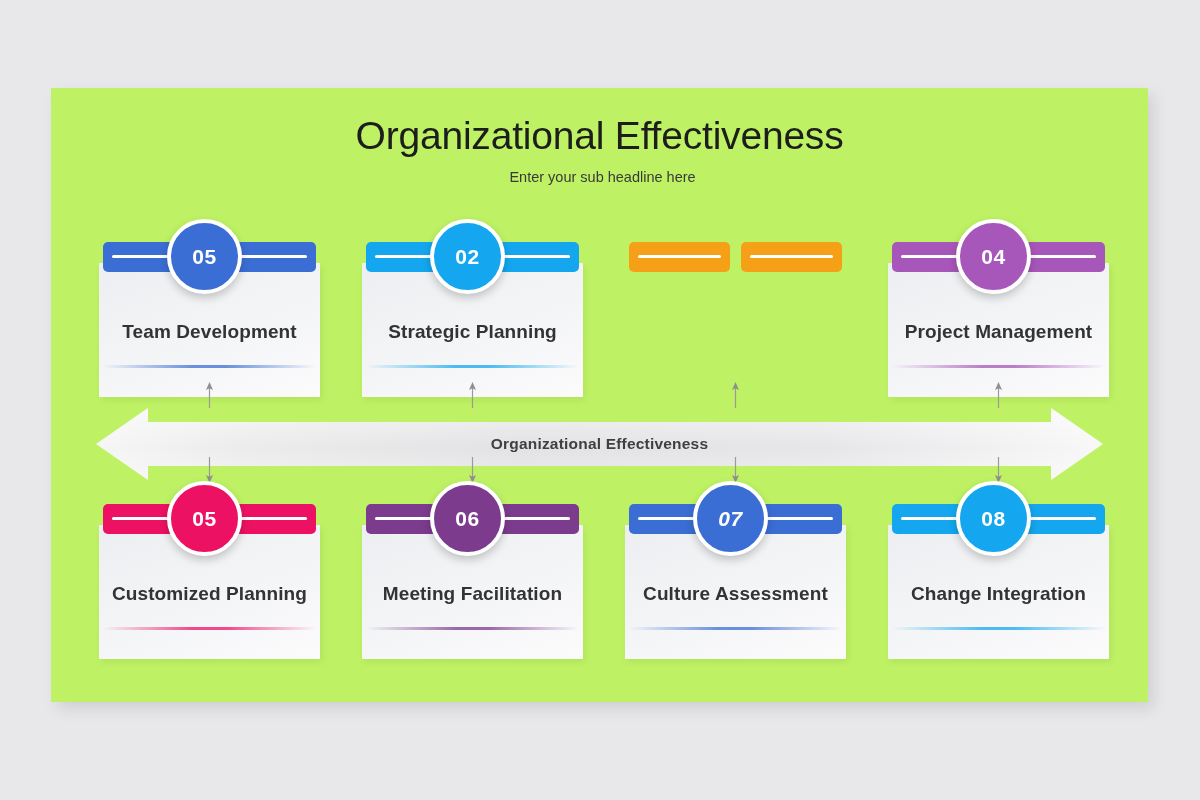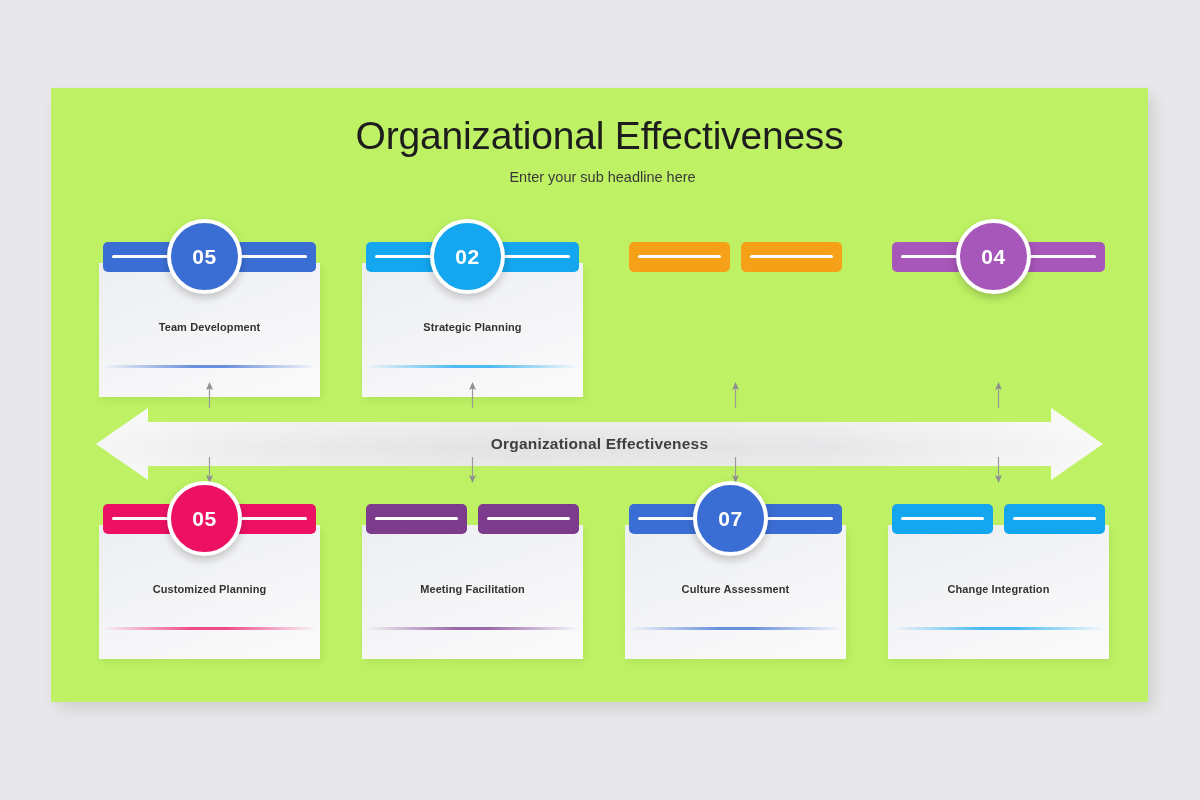--- a/index.html
+++ b/index.html
@@ -76,21 +76,21 @@
     height: 134px;
     background: linear-gradient(160deg, #eceef1 0%, #f2f3f5 40%, #fbfbfc 100%);
     box-shadow: 2px 3px 7px rgba(0,0,0,0.07);
   }
   .card-label {
     position: absolute;
     left: 0;
     top: 58px;
     width: 100%;
     text-align: center;
-    font-size: 11px;
+    font-size: 19px;
     font-weight: bold;
     color: #333333;
     letter-spacing: 0.1px;
   }
   
   .glow {
     position: absolute;
     left: 4px;
     top: 102px;
     width: 213px;
@@ -208,20 +208,24 @@
         <span class="circle-num">02</span>
       </div>
     </div>
 
     <div class="card c2">
       <div class="bar left" style="background: rgb(245, 160, 22);"></div>
       <div class="bar right" style="background: rgb(245, 160, 22);"></div>
     </div>
 
     <div class="card c3">
+      <div class="card-panel">
+        <div class="card-label">Project Management</div>
+        <div class="glow" style="background: linear-gradient(to right, rgba(255, 255, 255, 0) 0%, rgb(167, 87, 185) 42%, rgb(167, 87, 185) 58%, rgba(255, 255, 255, 0) 100%); opacity: 0.75;"></div>
+      </div>
       <div class="bar left" style="background: rgb(167, 87, 185);"></div>
       <div class="bar right" style="background: rgb(167, 87, 185);"></div>
       <div class="circle" style="background: rgb(167, 87, 185);">
         <span class="circle-num">04</span>
       </div>
     </div>
 
   </div>
 
   <div class="connector" style="left:153px; top:294px;">
@@ -310,38 +314,44 @@
       </div>
     </div>
 
     <div class="card c1">
       <div class="card-panel">
         <div class="card-label">Meeting Facilitation</div>
         <div class="glow" style="background: linear-gradient(to right, rgba(255, 255, 255, 0) 0%, rgb(124, 59, 141) 42%, rgb(124, 59, 141) 58%, rgba(255, 255, 255, 0) 100%); opacity: 0.75;"></div>
       </div>
       <div class="bar left" style="background: rgb(124, 59, 141);"></div>
       <div class="bar right" style="background: rgb(124, 59, 141);"></div>
+      <div class="circle" style="background: rgb(124, 59, 141);">
+        <span class="circle-num">06</span>
+      </div>
     </div>
 
     <div class="card c2">
       <div class="card-panel">
         <div class="card-label">Culture Assessment</div>
         <div class="glow" style="background: linear-gradient(to right, rgba(255, 255, 255, 0) 0%, rgb(59, 110, 212) 42%, rgb(59, 110, 212) 58%, rgba(255, 255, 255, 0) 100%); opacity: 0.75;"></div>
       </div>
       <div class="bar left" style="background: rgb(59, 110, 212);"></div>
       <div class="bar right" style="background: rgb(59, 110, 212);"></div>
-      <div class="circle" style="background: rgb(59, 110, 212);">
+      <div class="circle" style="background: rgb(59, 110, 212); font-style: italic;">
         <span class="circle-num">07</span>
       </div>
     </div>
 
     <div class="card c3">
       <div class="card-panel">
         <div class="card-label">Change Integration</div>
         <div class="glow" style="background: linear-gradient(to right, rgba(255, 255, 255, 0) 0%, rgb(20, 167, 239) 42%, rgb(20, 167, 239) 58%, rgba(255, 255, 255, 0) 100%); opacity: 0.75;"></div>
       </div>
       <div class="bar left" style="background: rgb(20, 167, 239);"></div>
       <div class="bar right" style="background: rgb(20, 167, 239);"></div>
+      <div class="circle" style="background: rgb(20, 167, 239);">
+        <span class="circle-num">08</span>
+      </div>
     </div>
 
   </div>
 
 </div>
 
 </body></html>

